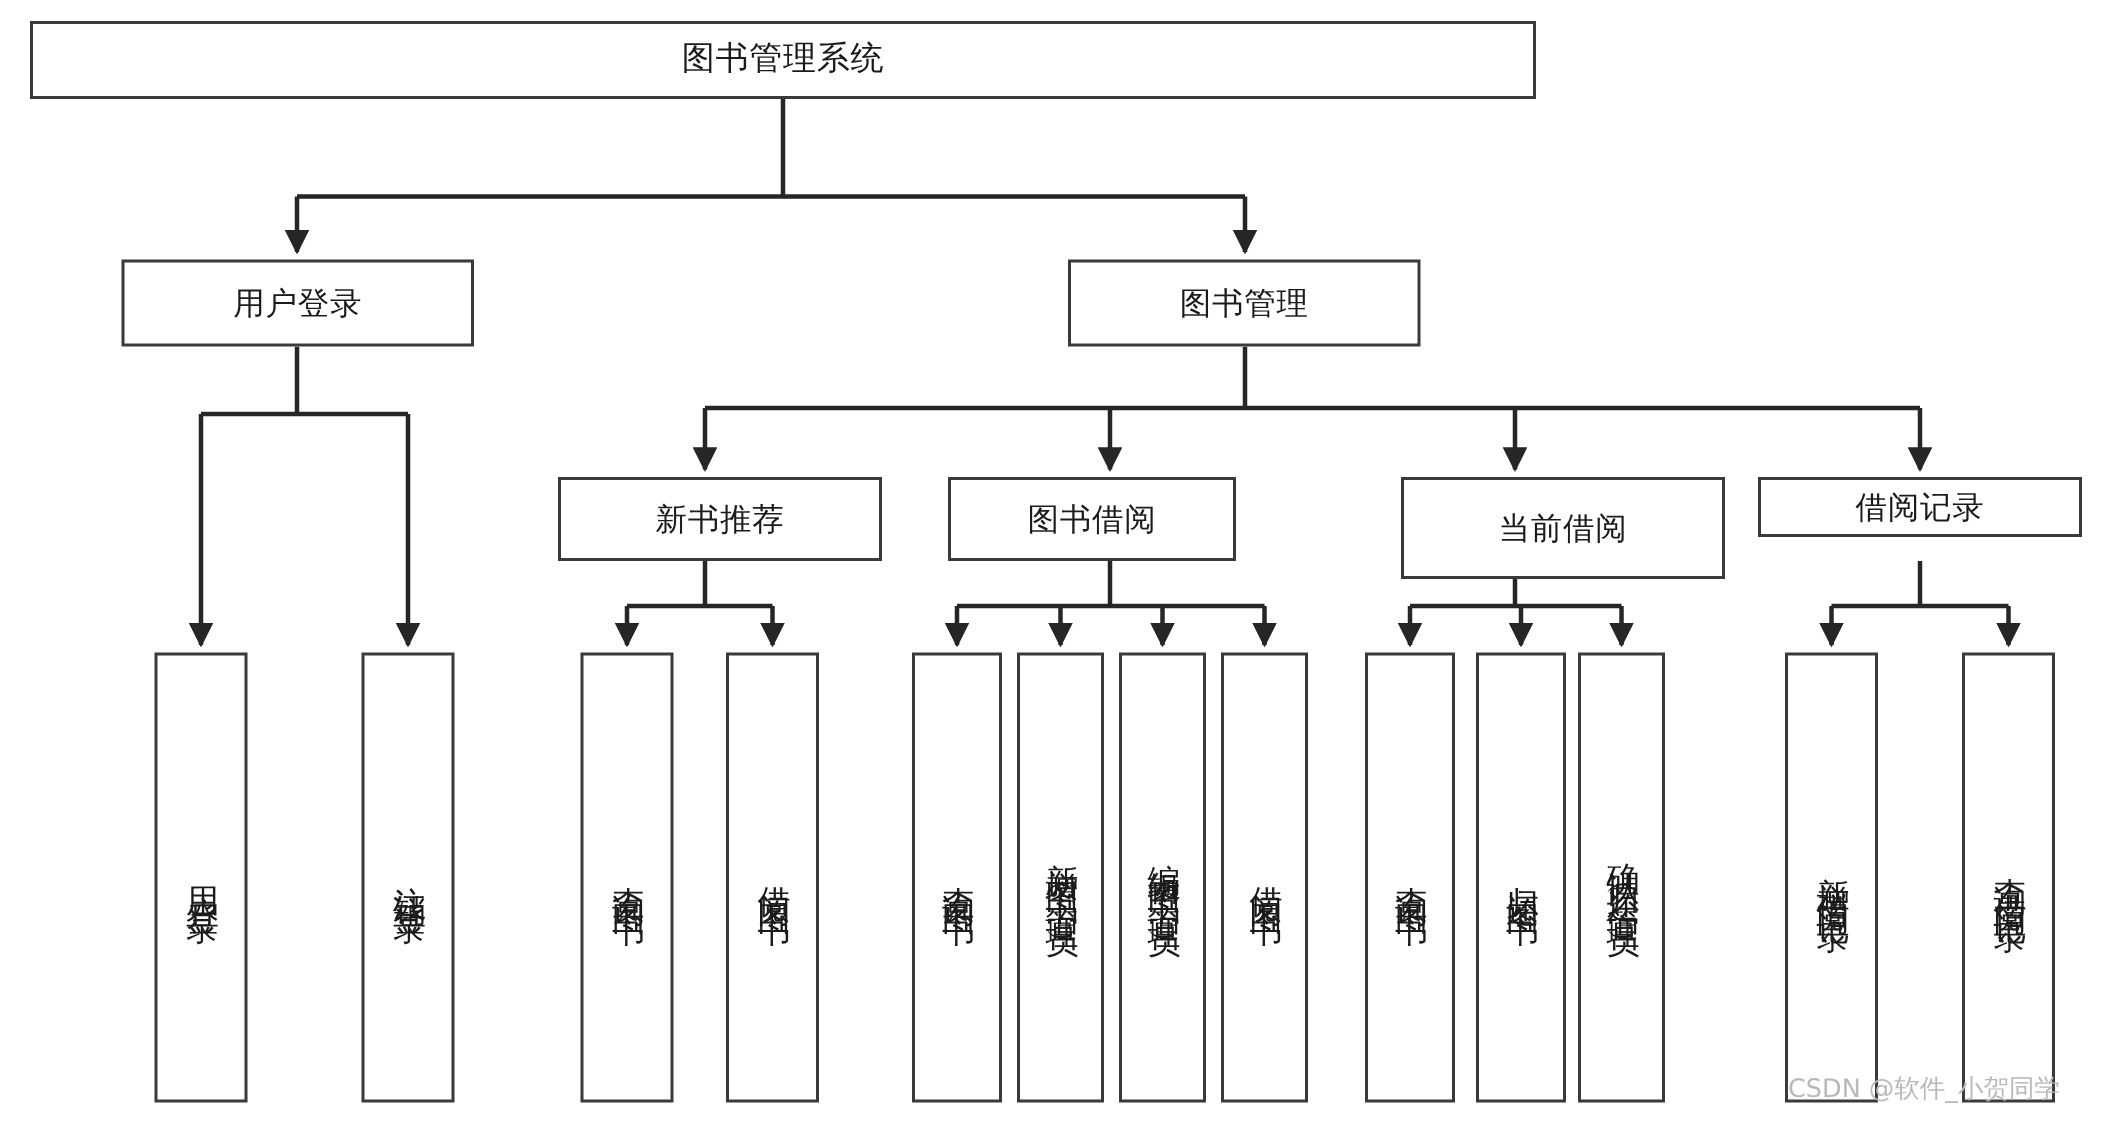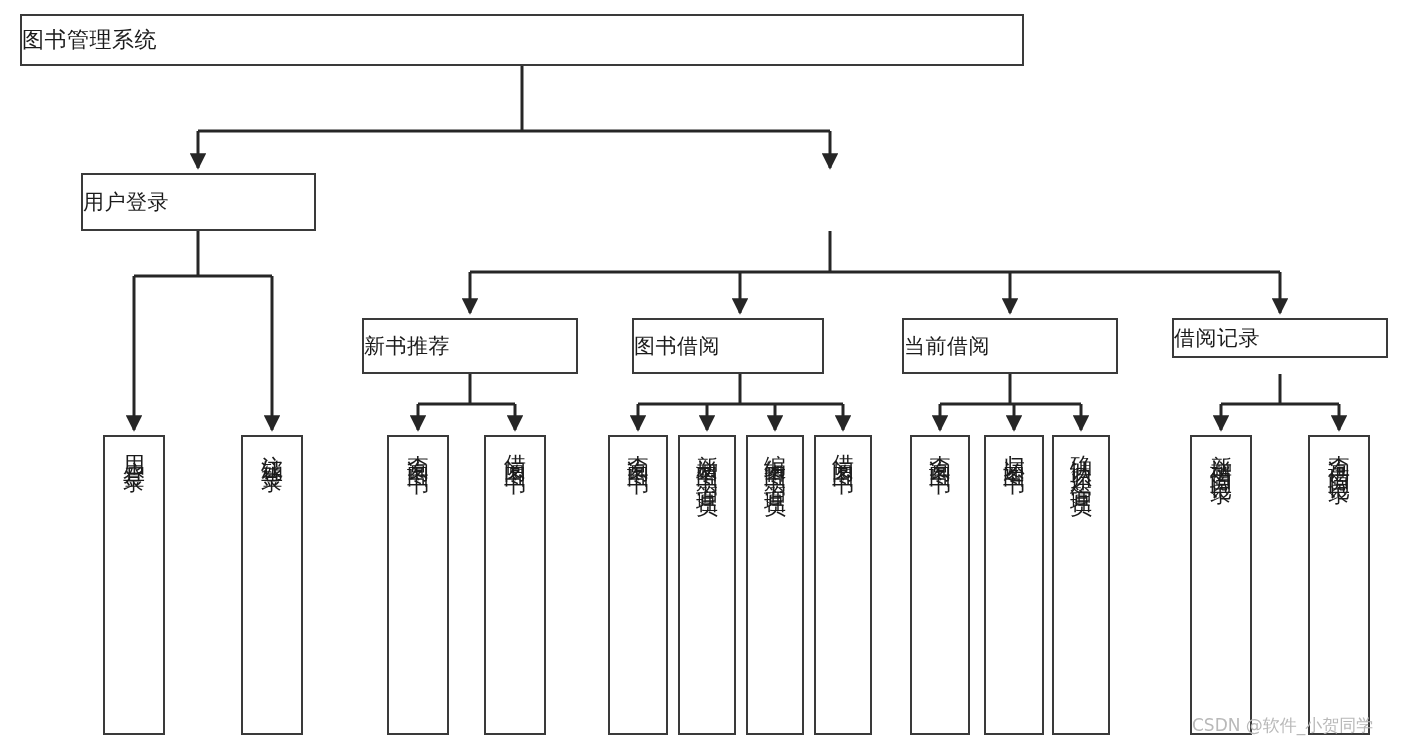--- a/index.html
+++ b/index.html
@@ -23,21 +23,21 @@
     height: 747px;
     pointer-events: none;
   }
   .node {
     position: absolute;
     box-sizing: border-box;
     border: 2px solid #3a3a3a;
     background: #ffffff;
     display: flex;
     align-items: center;
-    justify-content: flex-start;
+    justify-content: center;
     color: #1b1b1b;
   }
   .node .label {
     display: block;
     text-align: center;
     line-height: 1.15;
     white-space: nowrap;
   }
   
   .node.horiz .label {
@@ -124,28 +124,31 @@
     </g>
   </svg>
 
   <div class="node horiz root" id="node-root" style="left: 20px; top: 14px; width: 1004px; height: 52px; border-color: rgb(58, 58, 58); background: rgb(255, 255, 255); color: rgb(27, 27, 27);">
     <span class="label">图书管理系统</span>
   </div>
 
   <div class="node horiz" id="node-l2-0" style="left: 81px; top: 173px; width: 235px; height: 58px; border-color: rgb(58, 58, 58); background: rgb(255, 255, 255); color: rgb(27, 27, 27);">
     <span class="label">用户登录</span>
   </div>
+  <div class="node horiz" id="node-l2-1" style="left: 712px; top: 173px; width: 235px; height: 58px; border-color: rgb(58, 58, 58); background: rgb(255, 255, 255); color: rgb(27, 27, 27);">
+    <span class="label">图书管理</span>
+  </div>
 
-  <div class="node horiz" id="node-l3-0" style="left: 362px; top: 318px; width: 216px; height: 56px; border-color: rgb(58, 58, 58); background: rgb(255, 255, 255); color: rgb(27, 27, 27);">
+  <div class="node horiz" id="node-l3-0" style="left: 372px; top: 318px; width: 216px; height: 56px; border-color: rgb(58, 58, 58); background: rgb(255, 255, 255); color: rgb(27, 27, 27);">
     <span class="label">新书推荐</span>
   </div>
   <div class="node horiz" id="node-l3-1" style="left: 632px; top: 318px; width: 192px; height: 56px; border-color: rgb(58, 58, 58); background: rgb(255, 255, 255); color: rgb(27, 27, 27);">
     <span class="label">图书借阅</span>
   </div>
-  <div class="node horiz" id="node-l3-2" style="left: 902px; top: 318px; width: 216px; height: 56px; border-color: rgb(58, 58, 58); background: rgb(255, 255, 255); color: rgb(27, 27, 27);">
+  <div class="node horiz" id="node-l3-2" style="left: 934px; top: 318px; width: 216px; height: 68px; border-color: rgb(58, 58, 58); background: rgb(255, 255, 255); color: rgb(27, 27, 27);">
     <span class="label">当前借阅</span>
   </div>
   <div class="node horiz" id="node-l3-3" style="left: 1172px; top: 318px; width: 216px; height: 40px; border-color: rgb(58, 58, 58); background: rgb(255, 255, 255); color: rgb(27, 27, 27);">
     <span class="label">借阅记录</span>
   </div>
 
   <div class="node vert" id="node-leaf-0" style="left: 103px; top: 435px; width: 62px; height: 300px; border-color: rgb(58, 58, 58); background: rgb(255, 255, 255); color: rgb(27, 27, 27);">
     <span class="label">用户登录</span>
   </div>
   <div class="node vert" id="node-leaf-1" style="left: 241px; top: 435px; width: 62px; height: 300px; border-color: rgb(58, 58, 58); background: rgb(255, 255, 255); color: rgb(27, 27, 27);">

